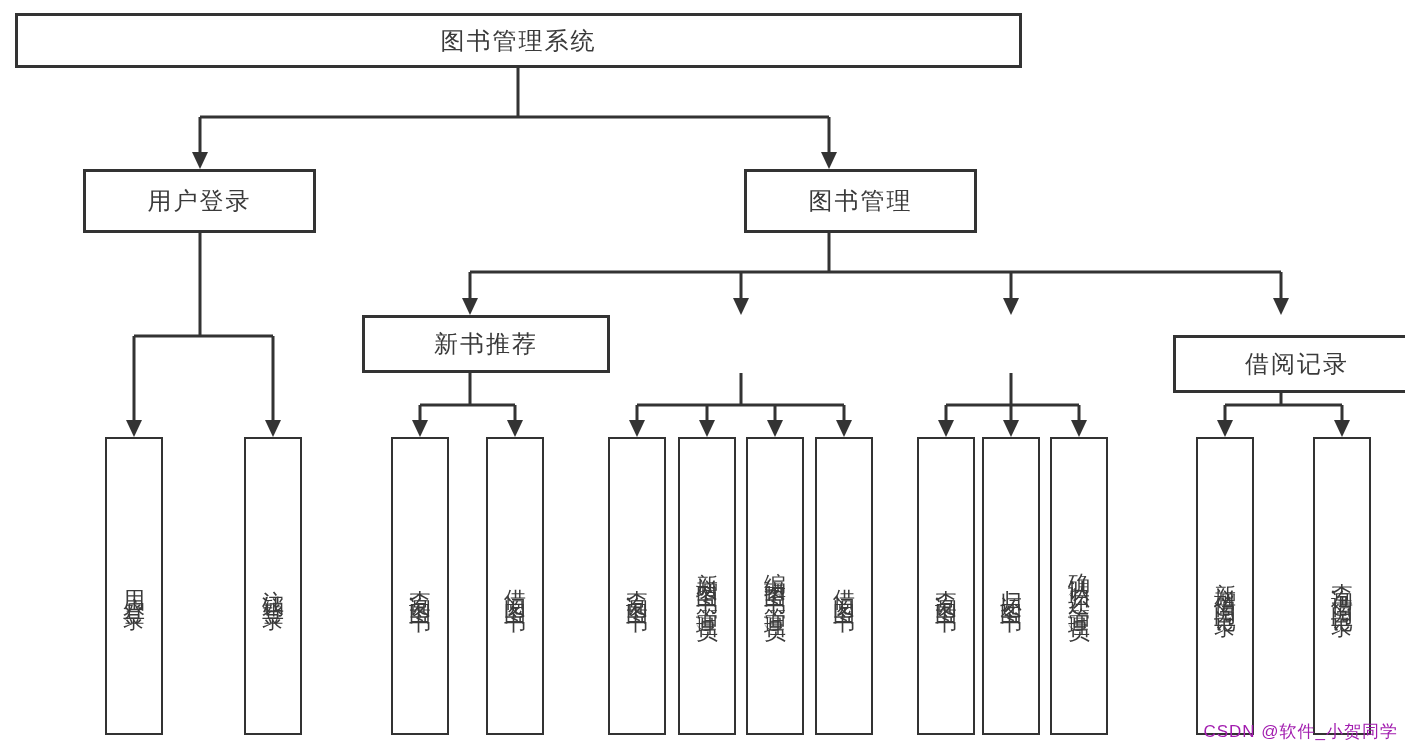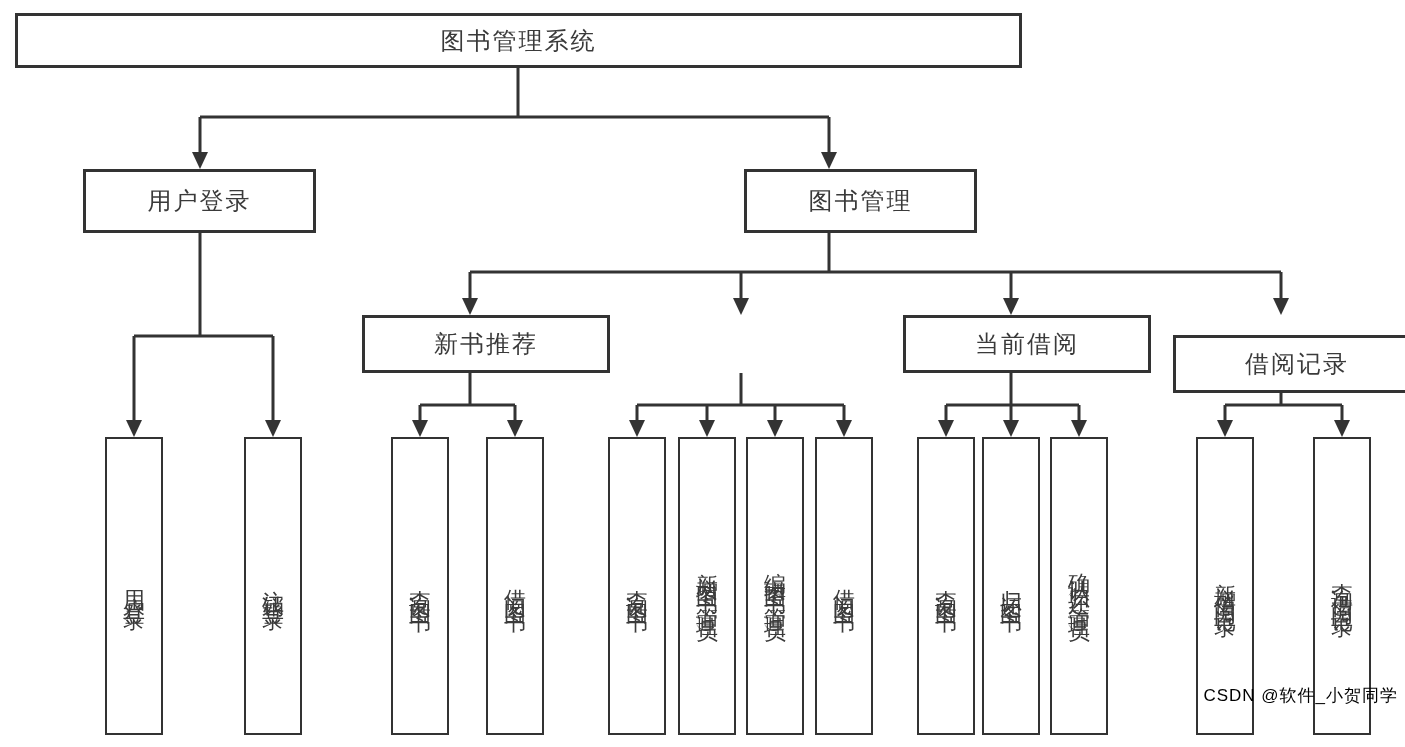--- a/index.html
+++ b/index.html
@@ -40,24 +40,24 @@
     writing-mode:vertical-rl;
     text-orientation:mixed;
     font-size:22px;
     letter-spacing:7px;
     line-height:1.1;
     color:#3a3a3a;
     white-space:nowrap;
   }
   .watermark{
     position:absolute;
-    left:1168px;top:684px;width:230px;
+    left:1168px;top:720px;width:230px;
     text-align:right;
     font-size:17px;
-    color:#000000;
+    color:#a21caf;
     z-index:5;
     letter-spacing:1px;
   }
 </style>
 </head>
 <body>
 
 <div class="canvas">
 
   <svg class="connector-layer" width="1405" height="747" viewBox="0 0 1405 747">
@@ -114,23 +114,20 @@
   <div class="node node-h node-l2a">
     <span>用户登录</span>
   </div>
   <div class="node node-h node-l2b">
     <span>图书管理</span>
   </div>
 
   <div class="node node-h node-l3" style="left:362px;">
     <span>新书推荐</span>
   </div>
-  <div class="node node-h node-l3" style="left:903px;">
-    <span>当前借阅</span>
-  </div>
   <div class="node node-h node-l3" style="left:1173px;margin-top:20px;">
     <span>借阅记录</span>
   </div>
 
   <div class="leaf" style="left:105px;">
     <span>用户登录</span>
   </div>
   <div class="leaf" style="left:244px;">
     <span>注销登录</span>
   </div>

